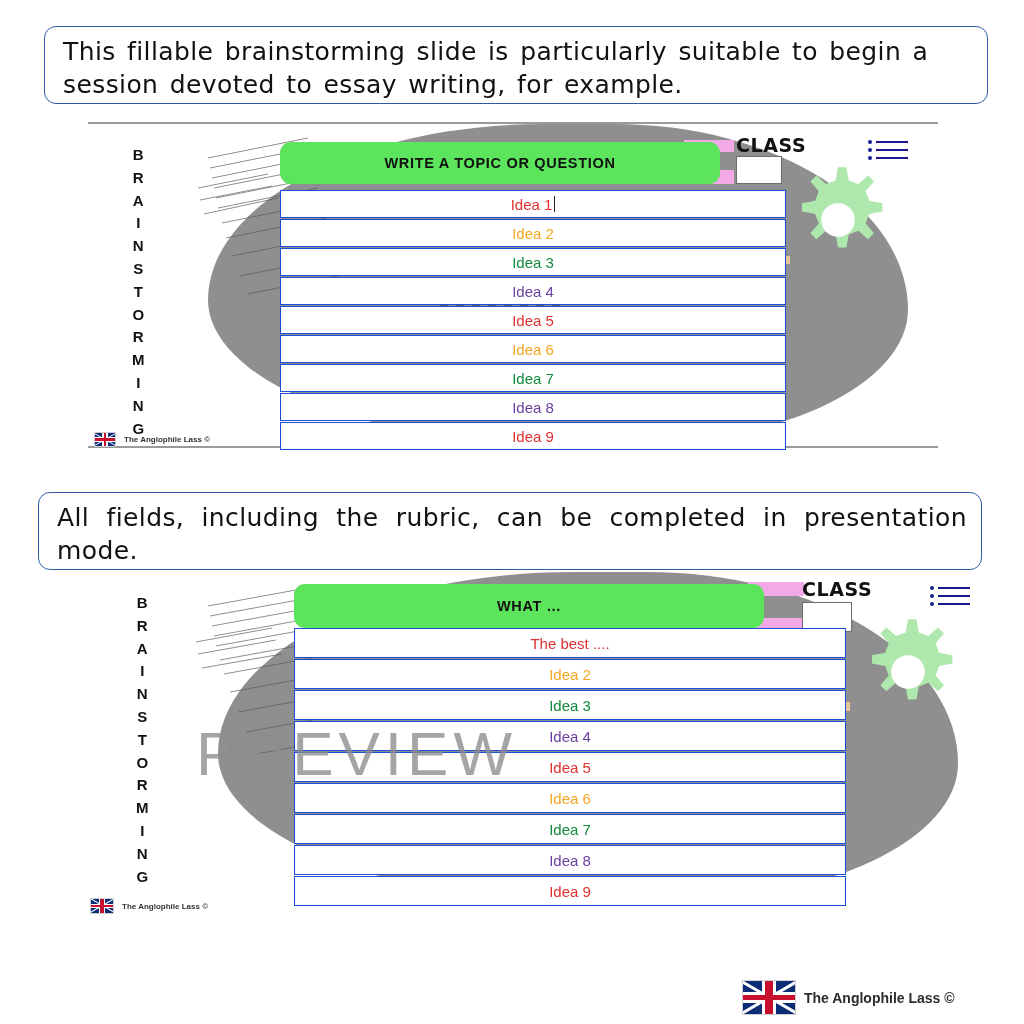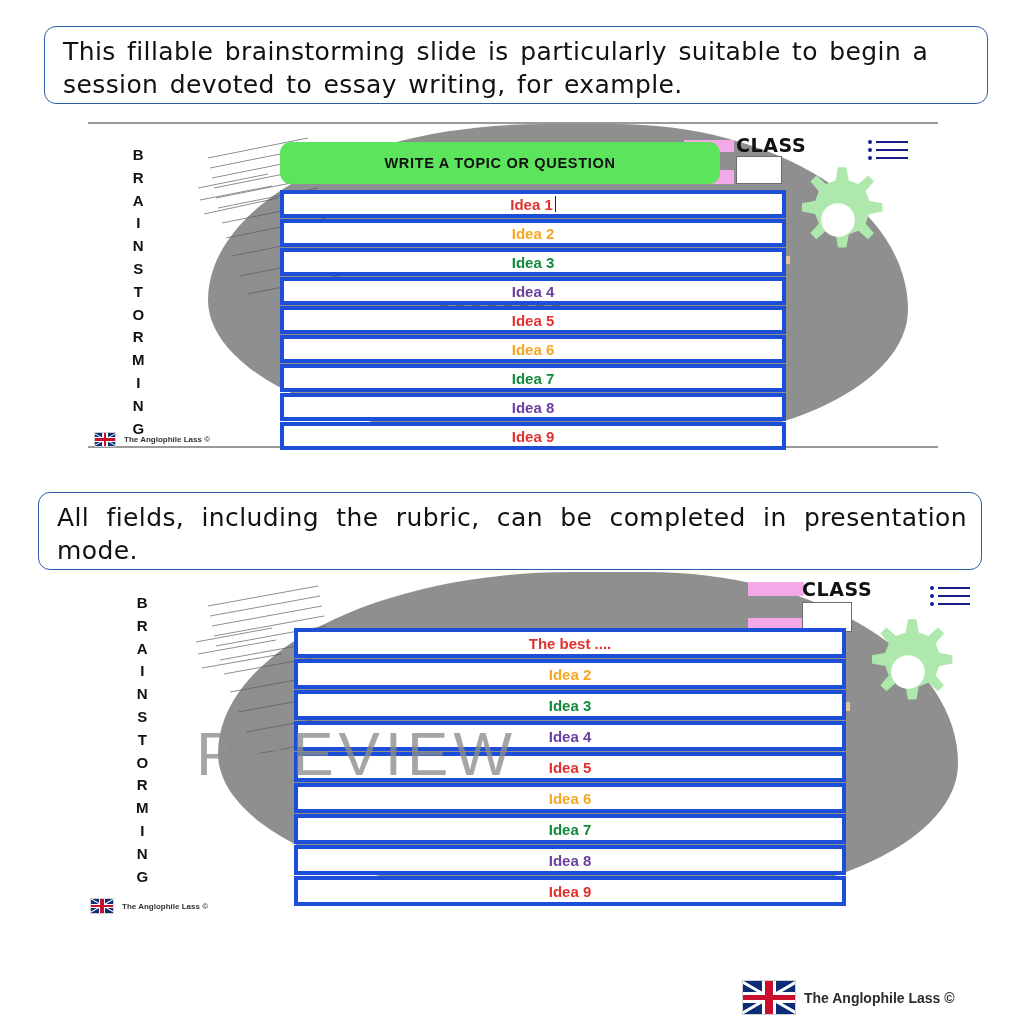--- a/index.html
+++ b/index.html
@@ -121,26 +121,26 @@
     font-weight: bold;
     font-size: 19px;
     letter-spacing: 0.6px;
     color: #111111;
   }
 
   
   .idea-row {
     position: absolute;
     background: #ffffff;
-    border: 4px solid #1d4ed8;
+    border: 1px solid #1d4ed8;
     box-sizing: border-box;
     display: flex;
     align-items: center;
     justify-content: center;
-    font-weight: bold;
+    font-weight: normal;
     font-size: 15px;
   }
   .idea-row .caret {
     display: inline-block;
     width: 1px;
     height: 16px;
     background: #222;
     margin-left: 2px;
     vertical-align: middle;
   }
@@ -405,20 +405,23 @@
     <span>I</span>
     <span>N</span>
     <span>G</span>
   </div>
 
   <div class="pink-tab" style="left:660px; top:12px; width:56px; height:14px;"></div>
   <div class="pink-tab" style="left:660px; top:48px; width:56px; height:14px;"></div>
   <div class="class-label" style="left:714px; top:8px;">CLASS</div>
   <div class="class-box" style="left:714px; top:32px; width:50px; height:30px;"></div>
 
+  <div class="topic-bar" style="left:206px; top:14px; width:470px; height:44px;">
+    <span>WHAT ...</span>
+  </div>
 
   <svg class="scribble" style="left:200px; top:62px; width:570px; height:180px;" viewBox="0 0 570 180">
     <g stroke="#777" stroke-width="1" fill="none">
       <path d="M30,12 L120,4 M32,18 L122,10 M34,24 L124,16"></path>
       <path d="M110,42 L200,34 M112,48 L202,40 M114,54 L204,46"></path>
       <path d="M62,78 L152,70 M64,84 L154,76"></path>
     </g>
     <g fill="#a9d3f2">
       <rect x="340" y="46" width="48" height="7"></rect>
       <rect x="308" y="62" width="30" height="5"></rect>

